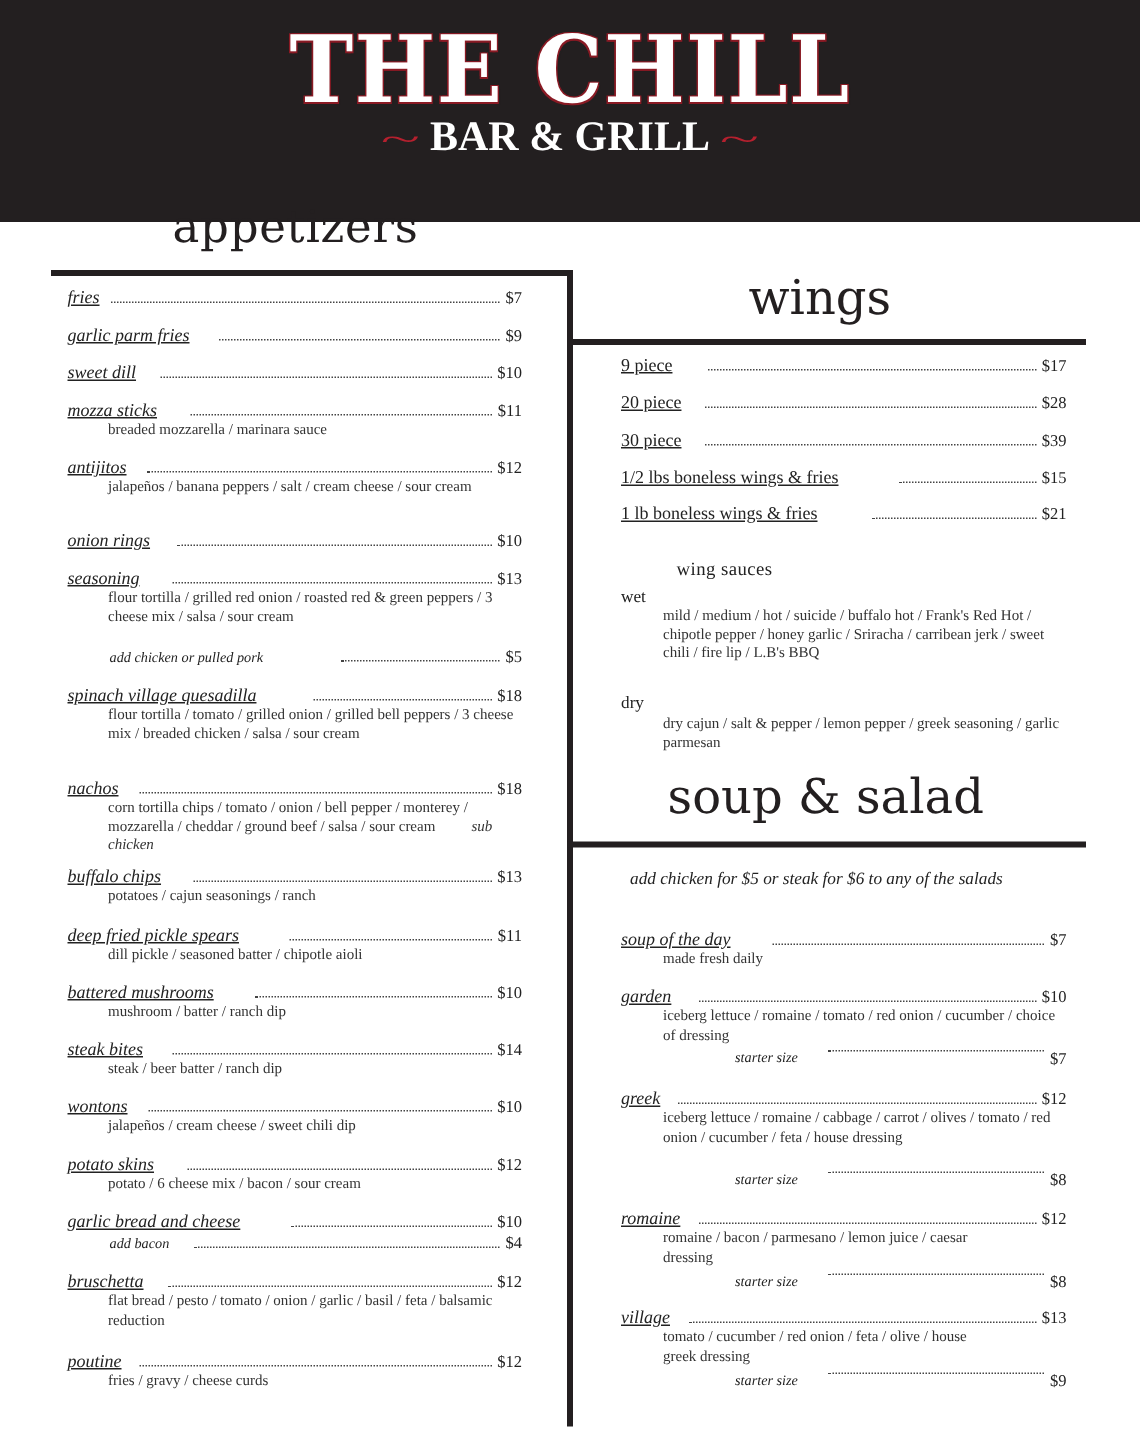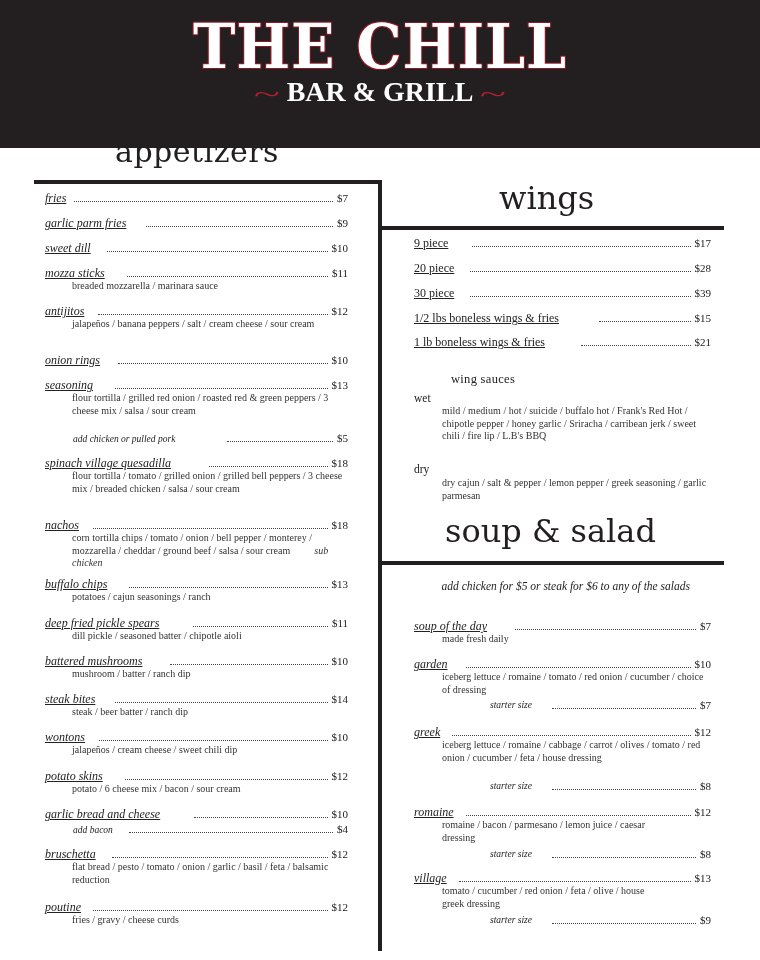--- a/index.html
+++ b/index.html
@@ -34,32 +34,32 @@
   .r-wings-h { left: 378px; top: 226px; width: 346px; height: 4px; }
   .r-soup-h { left: 378px; top: 561px; width: 346px; height: 4px; }
 
   .item { position: absolute; font-size: 11px; line-height: 13px; }
   .row { display: flex; align-items: baseline; white-space: nowrap; }
   .name { font-style: italic; font-size: 12px; color: #222; text-decoration: underline; }
   .name.upright { font-style: normal; }
   .dots { flex: 1; border-bottom: 1px dotted #444; margin: 0 4px 3px 8px; height: 1px; }
   .price { font-size: 11px; }
   .desc { font-size: 10px; line-height: 12.5px; color: #333; padding-left: 27px; white-space: normal; }
-  .sub-row { display: flex; align-items: flex-end; white-space: nowrap; }
+  .sub-row { display: flex; align-items: flex-start; white-space: nowrap; }
   .sub-name { font-style: italic; font-size: 9.5px; }
   .subnote { font-style: italic; font-size: 10px; margin-left: 24px; }
 
   .left-col .item { left: 45px; width: 303px; }
   .right-col .item { left: 414px; width: 297px; }
 
   .sauces-title { position: absolute; left: 414px; top: 372px; font-size: 12.5px; font-family: Liberation Serif, serif; letter-spacing: 0.3px; margin-left: 37px; }
   .sauce-label { position: absolute; left: 414px; font-size: 11.5px; }
   .sauce-text { position: absolute; left: 442px; width: 270px; font-size: 10px; line-height: 12.5px; color: #333; }
 
-  .salad-note { position: absolute; left: 420px; top: 579px; width: 270px; text-align: right; font-style: italic; font-size: 11.5px; line-height: 15px; }
+  .salad-note { position: absolute; left: 420px; top: 579px; width: 270px; text-align: left; font-style: italic; font-size: 11.5px; line-height: 15px; }
 </style>
 </head>
 <body>
 
 <div class="header">
   <div class="logo-main">THE CHILL</div>
   <div class="logo-sub">
     <span class="swirl">~</span><span>BAR &amp; GRILL</span><span class="swirl">~</span>
   </div>
 </div>

